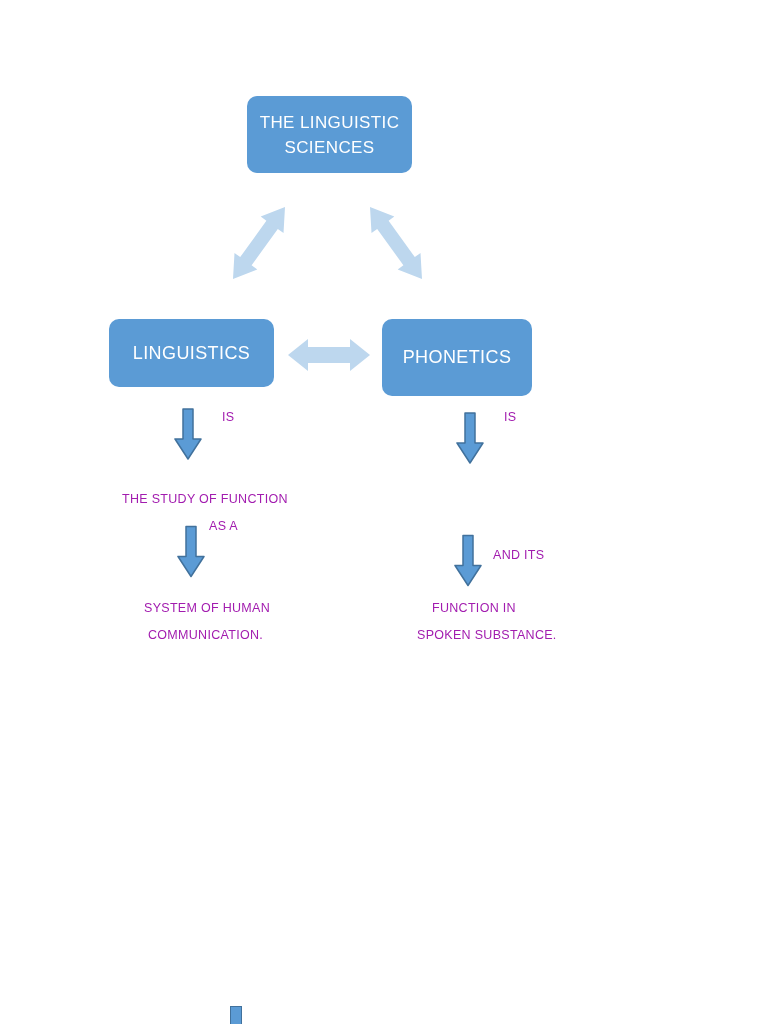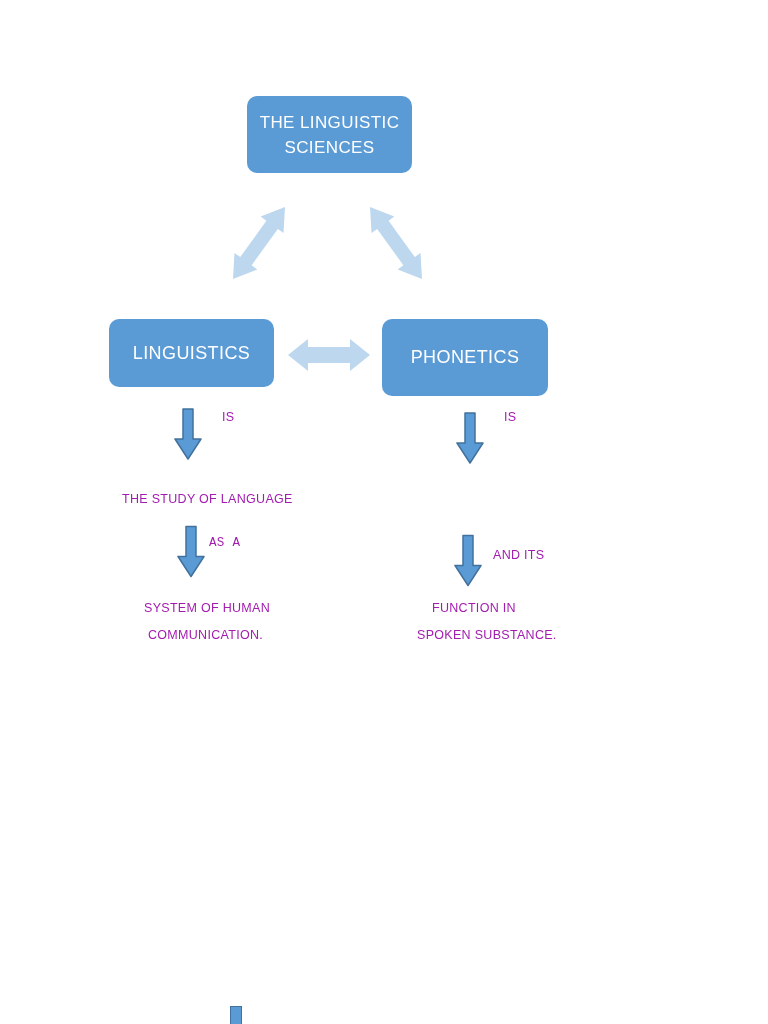--- a/index.html
+++ b/index.html
@@ -22,21 +22,21 @@
     display: flex;
     align-items: center;
     justify-content: center;
     text-align: center;
     font-size: 17px;
     line-height: 25px;
     letter-spacing: 0.4px;
   }
   .node-root   { left: 247px; top: 96px;  width: 165px; height: 77px; padding: 0 8px; box-sizing: border-box; }
   .node-left   { left: 109px; top: 319px; width: 165px; height: 68px; font-size: 18px; }
-  .node-right  { left: 382px; top: 319px; width: 166px; height: 77px; font-size: 18px; }
+  .node-right  { left: 382px; top: 319px; width: 150px; height: 77px; font-size: 18px; }
 
   .conn { position: absolute; }
   .conn polygon.light { fill: #bdd7ee; stroke: none; }
   .conn polygon.solid { fill: #5b9bd5; stroke: #41719c; stroke-width: 1.5; stroke-linejoin: round; }
 
   .diag-left  { left: 229px; top: 203px; }
   .diag-right { left: 366px; top: 203px; }
   .horiz      { left: 287px; top: 337px; }
 
   .down-left-1  { left: 174px; top: 408px; }
@@ -46,21 +46,21 @@
 
   .lbl {
     position: absolute;
     font-size: 12.5px;
     letter-spacing: 0.3px;
     color: #a21caf;
     white-space: nowrap;
   }
   .lbl-is-left    { left: 222px; top: 410px; }
   .lbl-is-right   { left: 504px; top: 410px; }
-  .lbl-as-a       { left: 209px; top: 536px; font-family: Liberation Mono, monospace; }
+  .lbl-as-a       { left: 209px; top: 519px; }
   .lbl-and-its    { left: 493px; top: 548px; }
 
   .txt-study-language { left: 122px; top: 492px; }
   .txt-study-phonic   { left: 385px; top: 492px; }
   .txt-system-human   { left: 144px; top: 601px; }
   .txt-communication  { left: 148px; top: 628px; }
   .txt-function-in    { left: 432px; top: 601px; }
   .txt-spoken-lang    { left: 417px; top: 628px; }
 
   .partial-stem {
@@ -97,21 +97,21 @@
   </div>
 
   <svg class="conn horiz" width="84" height="36" viewBox="0 0 84 36">
     <polygon class="light" points="1,18 21,2 21,10 63,10 63,2 83,18 63,34 63,26 21,26 21,34"></polygon>
   </svg>
 
   <svg class="conn down-left-1" width="28" height="52" viewBox="0 0 28 52">
     <polygon class="solid" points="9,1 19,1 19,31 27,31 14,51 1,31 9,31"></polygon>
   </svg>
   <span class="lbl lbl-is-left">IS</span>
-  <span class="lbl txt-study-language">THE STUDY OF LANGUAGE</span>
+  <span class="lbl txt-study-language">THE STUDY OF FUNCTION</span>
   <svg class="conn down-left-2" width="28" height="53" viewBox="0 0 28 52">
     <polygon class="solid" points="9,1 19,1 19,31 27,31 14,51 1,31 9,31"></polygon>
   </svg>
   <span class="lbl lbl-as-a">AS A</span>
   <span class="lbl txt-system-human">SYSTEM OF HUMAN</span>
   <span class="lbl txt-communication">COMMUNICATION.</span>
 
   <svg class="conn down-right-1" width="28" height="52" viewBox="0 0 28 52">
     <polygon class="solid" points="9,1 19,1 19,31 27,31 14,51 1,31 9,31"></polygon>
   </svg>

